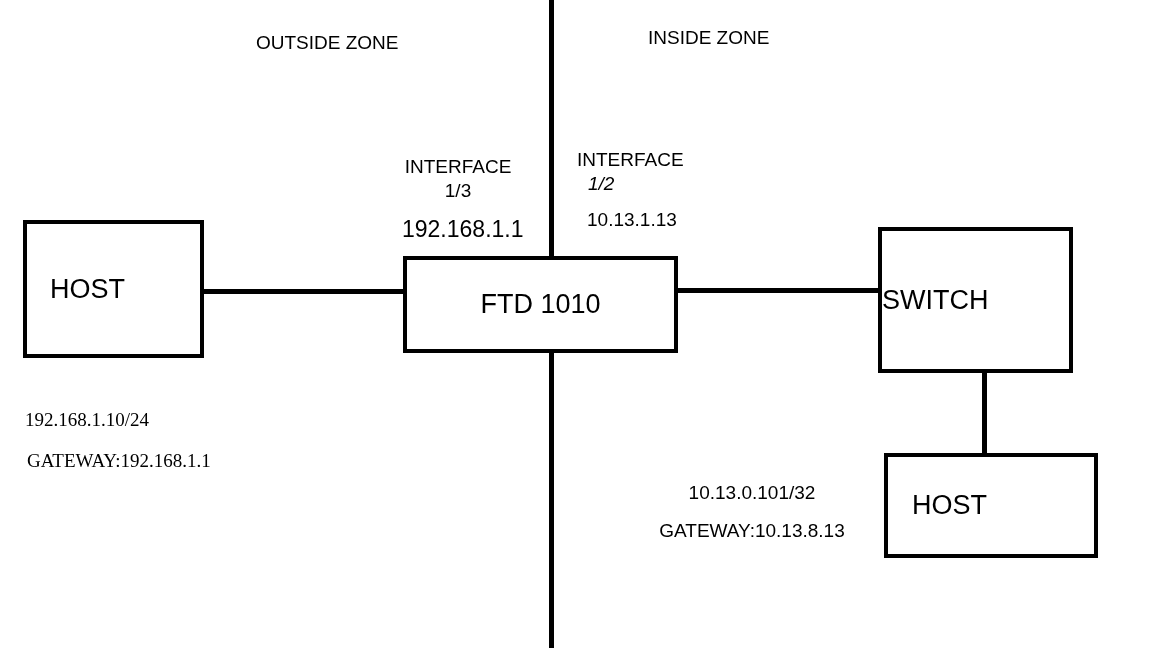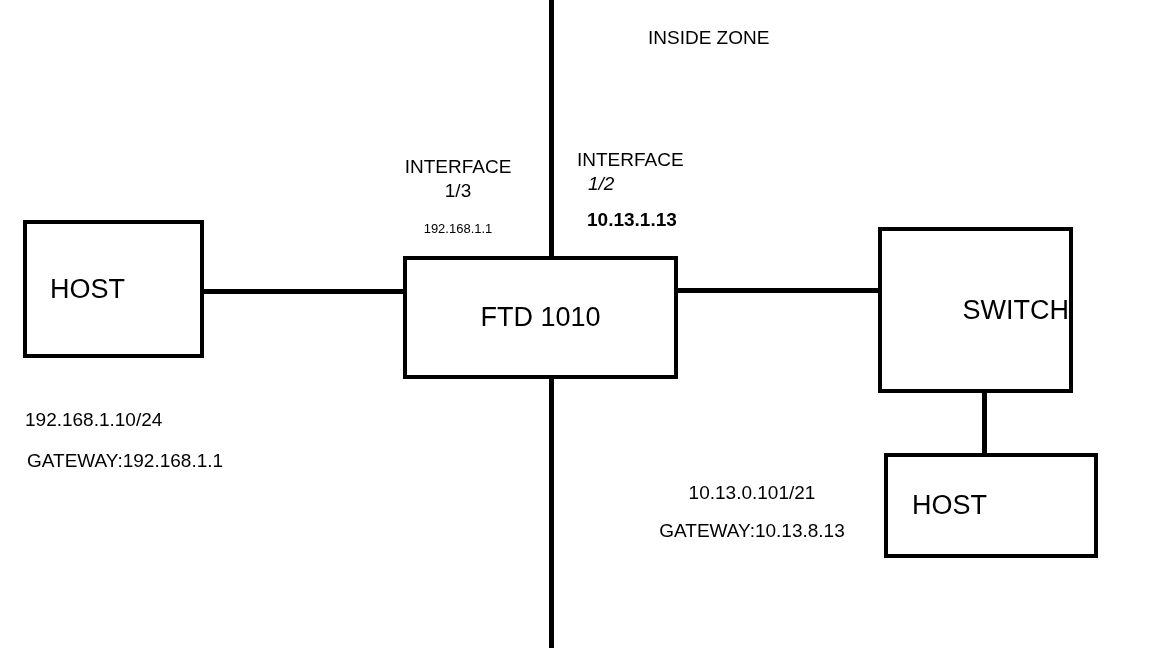--- a/index.html
+++ b/index.html
@@ -27,26 +27,26 @@
     align-items: center;
   }
   .devbox .devlabel {
     white-space: nowrap;
     line-height: 1;
   }
 
   #host-left-box       { left: 23px;  top: 220px; width: 181px; height: 138px; }
   #host-left-box .devlabel  { padding-left: 23px; font-size: 27px; }
 
-  #ftd-box             { left: 403px; top: 256px; width: 275px; height: 123px;
+  #ftd-box             { left: 403px; top: 256px; width: 275px; height: 97px;
                          justify-content: center; }
   #ftd-box .devlabel   { font-size: 27px; }
 
-  #switch-box          { left: 878px; top: 227px; width: 195px; height: 166px;
-                         justify-content: flex-end; }
+  #switch-box          { left: 878px; top: 227px; width: 195px; height: 146px;
+                         justify-content: flex-start; }
   #switch-box .devlabel{ font-size: 27px; }
 
   #host-right-box      { left: 884px; top: 453px; width: 214px; height: 105px; }
   #host-right-box .devlabel { padding-left: 24px; font-size: 27px; }
 
   
   .hline, .vline {
     position: absolute;
     background: #000000;
   }
@@ -62,42 +62,43 @@
     position: absolute;
     white-space: nowrap;
     line-height: 1.25;
   }
   .zone-label { font-size: 19px; }
   #zone-outside { left: 256px; top: 31px; }
   #zone-inside  { left: 648px; top: 26px; text-align: center; }
 
   .iface-block { font-size: 19px; }
   #iface-left  { left: 402px; top: 155px; text-align: center; width: 112px; }
-  #iface-left .l3 { font-size: 13px; }
+  #iface-left .l3 { font-size: 23px; }
   #iface-right { left: 577px; top: 148px; }
   #iface-right .l2 { padding-left: 11px; font-style: italic; }
-  #iface-right .l3 { padding-left: 10px; font-weight: bold; }
+  #iface-right .l3 { padding-left: 10px; }
   .iface-block .gap { display: block; height: 12px; }
 
-  #host-left-info  { left: 25px; top: 408px; font-size: 19px; }
+  #host-left-info  { left: 25px; top: 408px; font-size: 19px; font-family: Liberation Serif, serif; }
   #host-left-info .l2 { padding-left: 2px; }
   #host-left-info .gap { display: block; height: 17px; }
 
   #host-right-info { left: 647px; top: 481px; font-size: 19px; text-align: center;
                      width: 210px; }
   #host-right-info .gap { display: block; height: 14px; }
 </style>
 </head>
 <body>
 
 <div id="canvas">
 
   <div class="vline" id="zone-divider-top"></div>
   <div class="vline" id="zone-divider-bottom"></div>
 
+  <div class="txt zone-label" id="zone-outside">OUTSIDE ZONE</div>
   <div class="txt zone-label" id="zone-inside">INSIDE ZONE</div>
 
   <div class="txt iface-block" id="iface-left">
     <span class="l1">INTERFACE</span><br>
     <span class="l2">1/3</span>
     <span class="gap"></span>
     <span class="l3">192.168.1.1</span>
   </div>
 
   <div class="txt iface-block" id="iface-right">
@@ -127,18 +128,18 @@
     <span class="devlabel">HOST</span>
   </div>
 
   <div class="txt" id="host-left-info">
     <span class="l1">192.168.1.10/24</span>
     <span class="gap"></span>
     <span class="l2">GATEWAY:192.168.1.1</span>
   </div>
 
   <div class="txt" id="host-right-info">
-    <span class="l1">10.13.0.101/21</span>
+    <span class="l1">10.13.0.101/32</span>
     <span class="gap"></span>
     <span class="l2">GATEWAY:10.13.8.13</span>
   </div>
 
 </div>
 
 </body></html>

